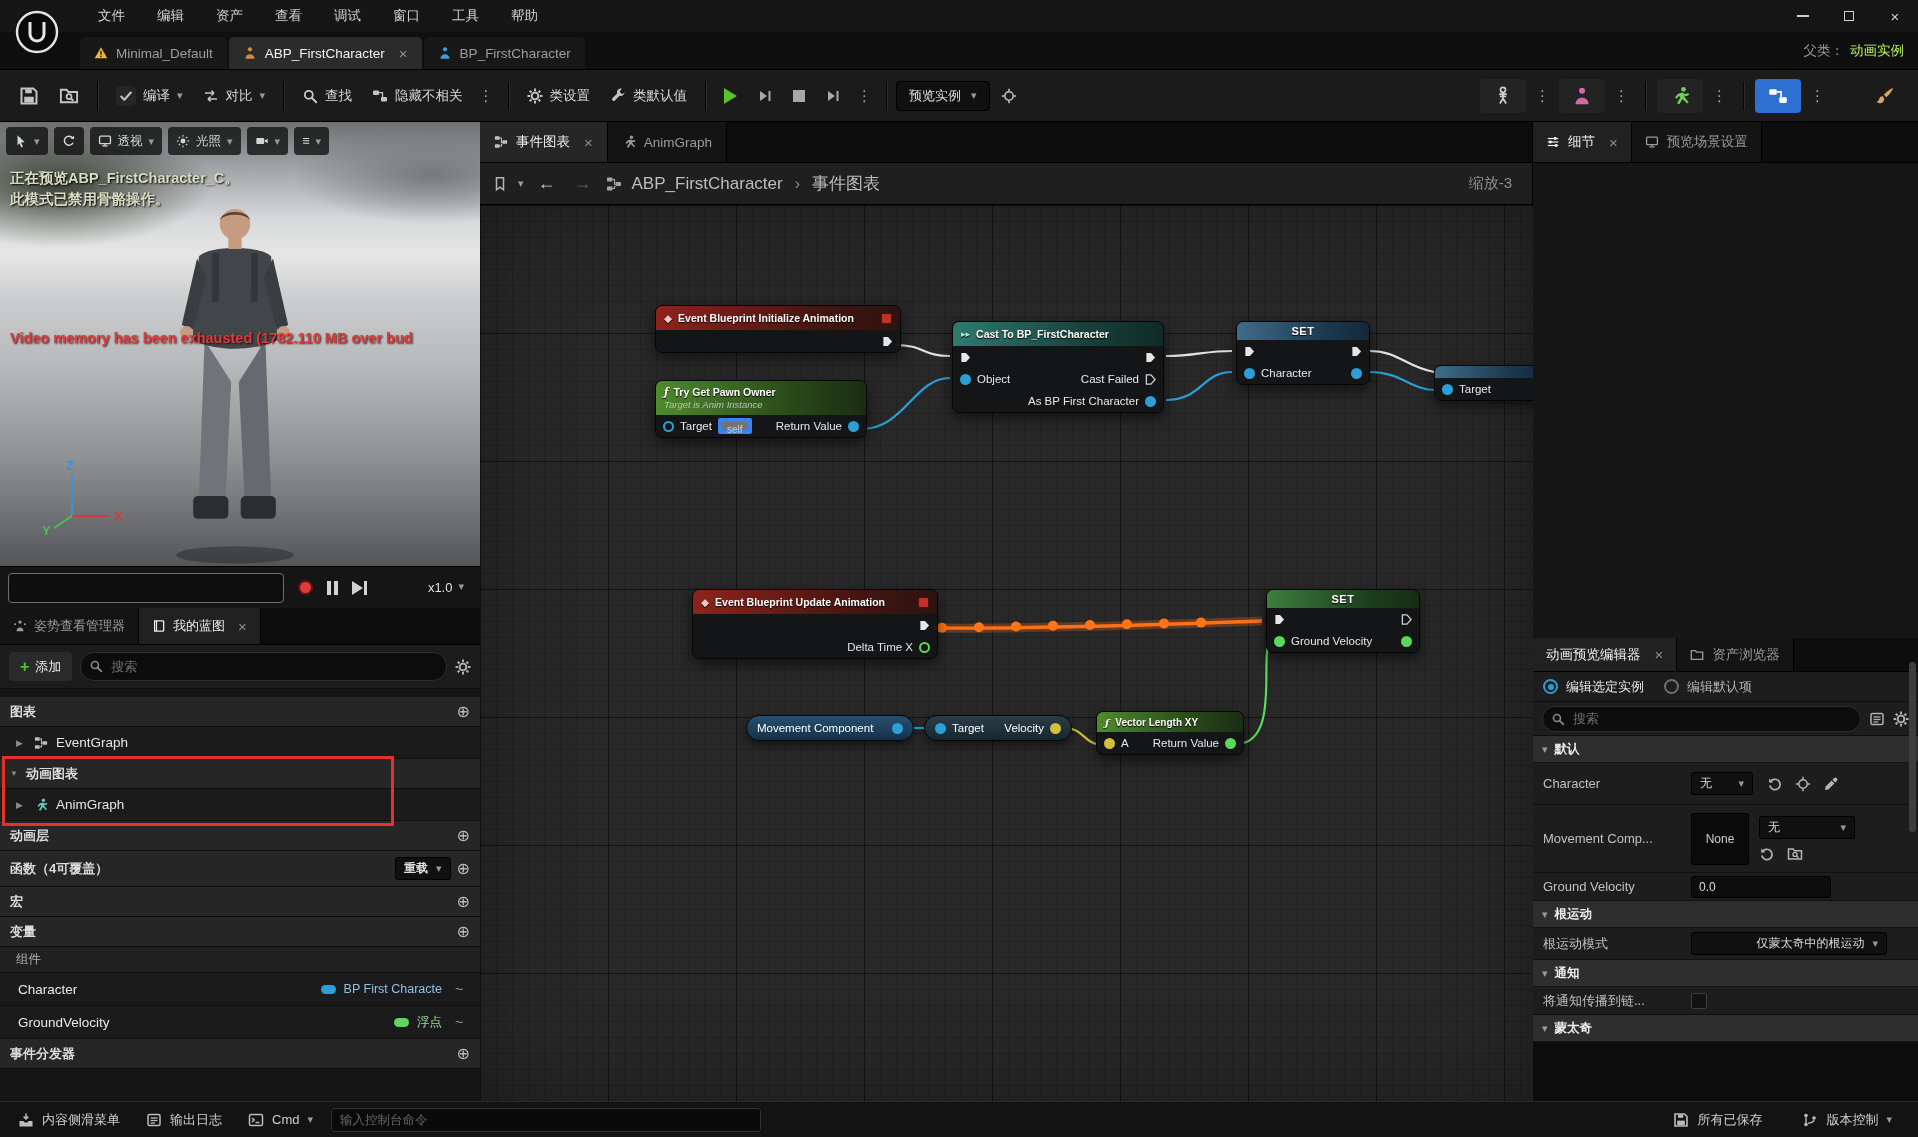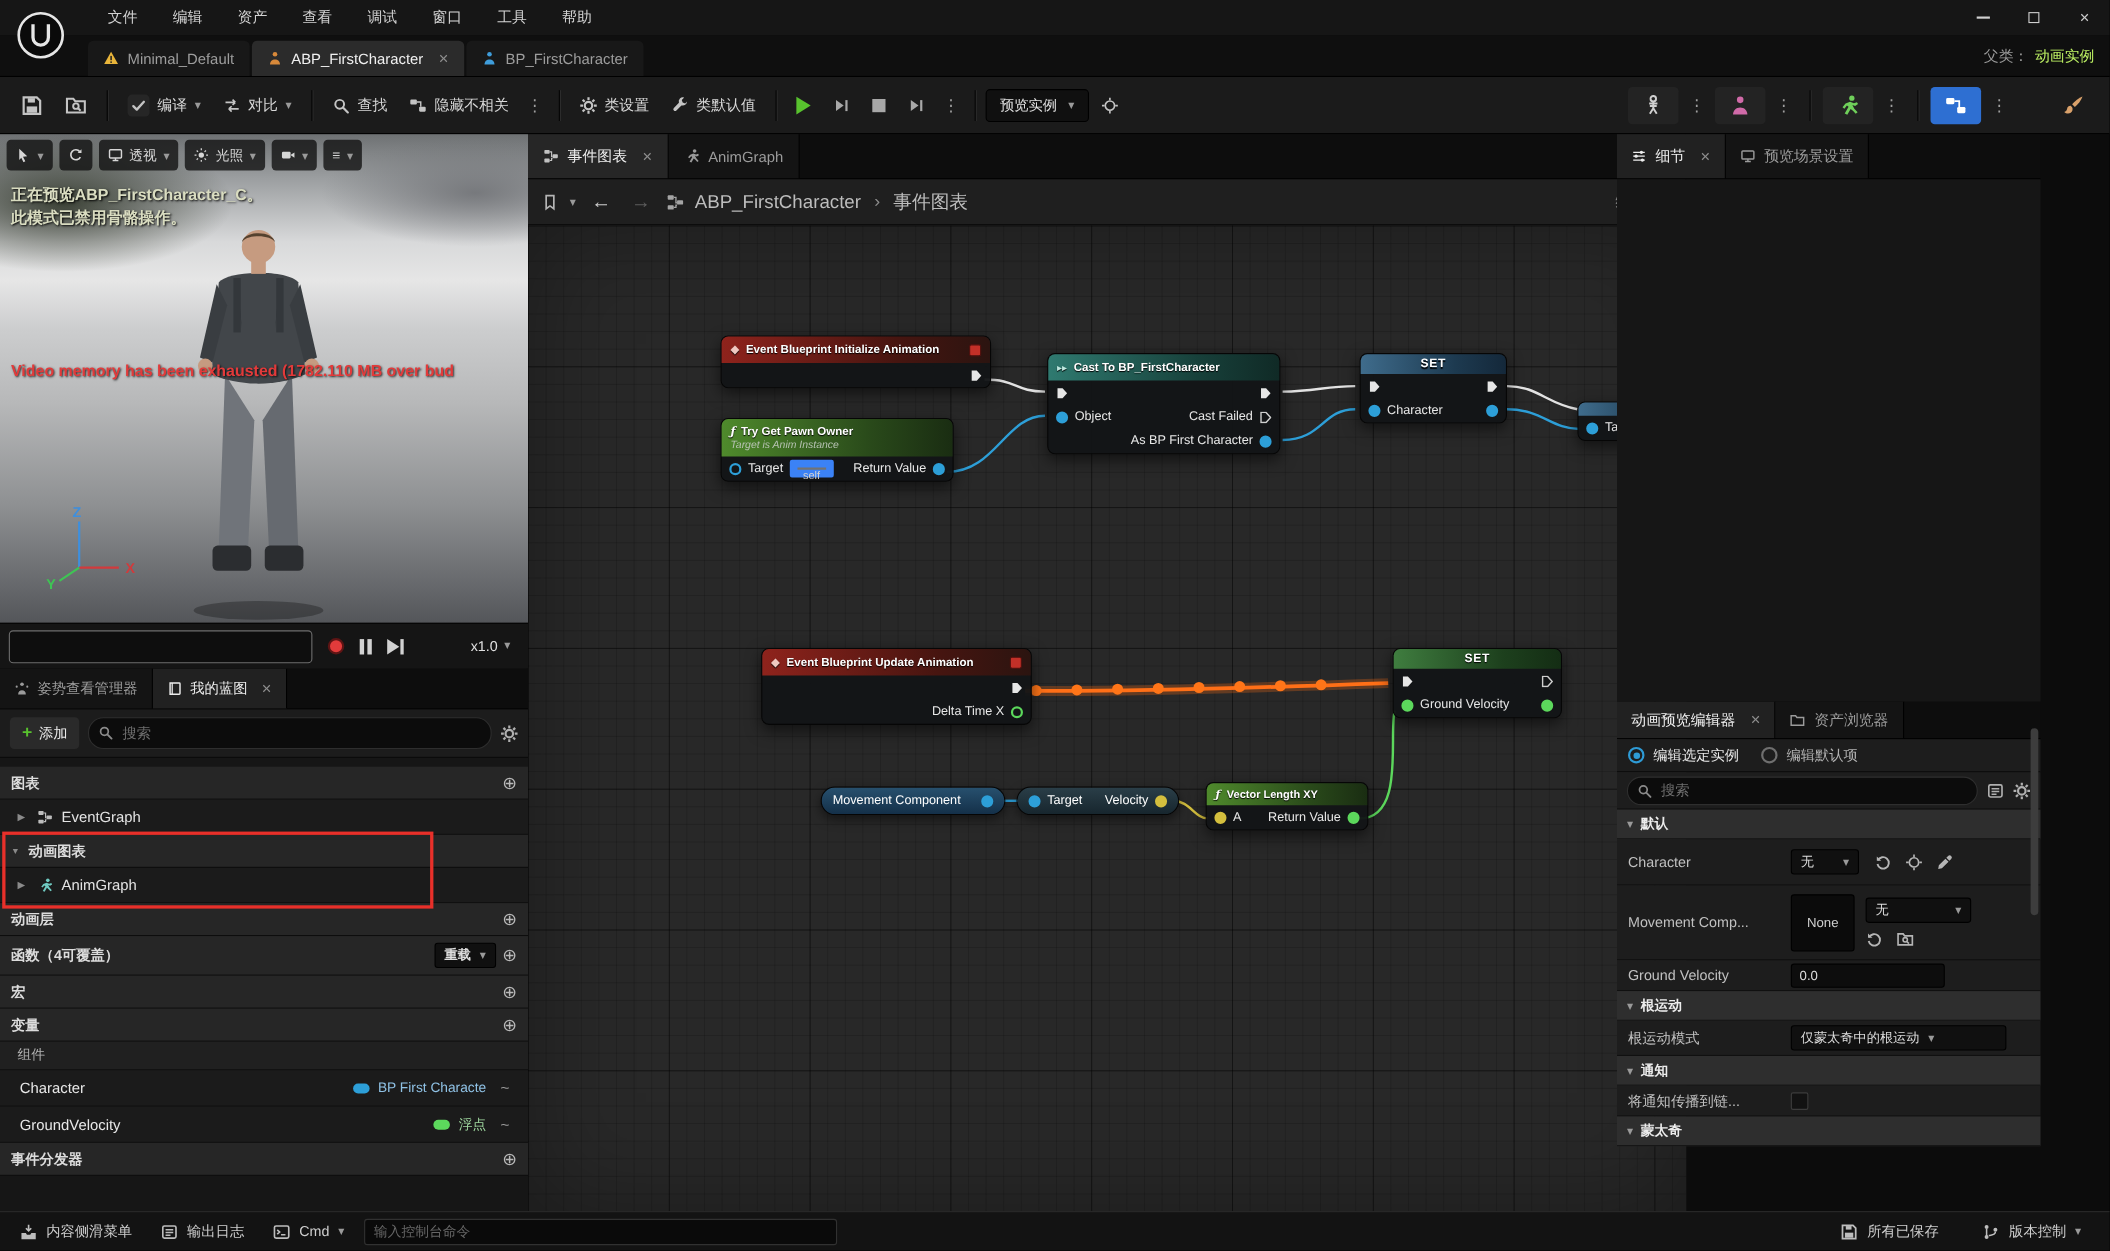--- a/index.html
+++ b/index.html
@@ -39,21 +39,21 @@
   .compile-badge{width:20px;height:20px;border-radius:4px;background:#262626;display:flex;align-items:center;justify-content:center;color:#57c22d}
   .playtri{width:0;height:0;border-top:8px solid transparent;border-bottom:8px solid transparent;border-left:13px solid #58c22e}
   .stopsq{width:12px;height:12px;background:#a8a8a8}
   .ddbtn{display:flex;align-items:center;gap:10px;background:#101010;border:1px solid #000;border-radius:4px;height:30px;padding:0 12px;color:#e2e2e2;font-size:13px}
   .iconbtn{display:flex;align-items:center;justify-content:center;height:34px;min-width:46px;border-radius:4px;background:#232323}
   .iconbtn.blue{background:#2e6fd2;color:#fff}
 
   
   .leftcol{position:absolute;left:0;top:122px;width:480px;height:979px;border-right:1px solid #000}
   .centercol{position:absolute;left:480px;top:122px;width:1053px;height:979px;border-right:1px solid #000}
-  .rightcol{position:absolute;left:1470px;top:122px;width:385px;height:979px}
+  .rightcol{position:absolute;left:1533px;top:122px;width:385px;height:979px}
 
   
   .vp3d{position:relative;width:480px;height:444px;overflow:hidden;
     background:
       radial-gradient(ellipse 220px 90px at 12% 14%, rgba(52,58,46,.95), transparent 70%),
       radial-gradient(ellipse 200px 70px at 90% 12%, rgba(110,112,116,.85), transparent 70%),
       linear-gradient(180deg,#6e7173 0%,#9b9ea0 9%,#d8d9da 22%,#e6e6e6 30%,#cccdce 40%,#b7b8b9 55%,#8e9092 76%,#54565a 100%)}
   .vptools{position:absolute;left:6px;top:5px;display:flex;gap:6px;z-index:4}
   .vbtn{display:flex;align-items:center;gap:6px;height:28px;padding:0 8px;background:rgba(16,16,16,.78);border-radius:4px;color:#d6d6d6;font-size:12.5px}
   .vp-msg{position:absolute;left:10px;top:46px;z-index:3;color:#d9dcc0;font-size:14.5px;font-weight:700;text-shadow:1px 1px 2px #000;line-height:1.45}
@@ -135,21 +135,21 @@
   .hdr-setg{background:linear-gradient(90deg,#3f7d3f,#1d401d 65%,#142d14)}
   .nrow{display:flex;align-items:center;height:22px;padding:0 7px;gap:6px}
   .spread{justify-content:space-between}
   .jend{justify-content:flex-end}
   .pex{width:11px;height:11px;flex:none}
   .pdot{width:11px;height:11px;border-radius:50%;border:2px solid;flex:none}
   .c-blue{border-color:#2d9fd8;background:#2d9fd8}.h-blue{border-color:#2d9fd8;background:transparent}
   .c-green{border-color:#5cd85c;background:#5cd85c}.h-green{border-color:#5cd85c;background:transparent}
   .c-yellow{border-color:#d4bf3e;background:#d4bf3e}
   .redbox{width:11px;height:11px;border-radius:2px;background:#c23028;border:1px solid #4d110e;margin-left:auto;flex:none}
-  .selfbox{background:#737373;border:7px solid #3b82f6;border-radius:2px;padding:0 5px;font-size:10px;height:16px;line-height:15px;color:#d2d2d2}
+  .selfbox{background:#737373;border:4px solid #3b82f6;border-radius:2px;padding:0 5px;font-size:10px;height:16px;line-height:15px;color:#d2d2d2}
   .pillnode{position:absolute;height:26px;display:flex;align-items:center;gap:1px;padding:0 10px;border-radius:13px;border:1px solid #050505;font-size:11.5px;color:#fff;box-shadow:0 4px 10px rgba(0,0,0,.5);white-space:nowrap}
   .pill-mv{background:linear-gradient(#27506e,#143049)}
   .pill-gv{background:linear-gradient(#2a3e48,#17262e)}
   .watermark{position:absolute;right:26px;bottom:14px;font-size:92px;font-weight:700;color:rgba(200,200,200,.10);letter-spacing:6px}
 
   
   .dtabs{display:flex;height:41px;background:#0d0d0d;border-bottom:1px solid #000;align-items:stretch}
   .dtab{display:flex;align-items:center;gap:8px;padding:0 13px;color:#9b9b9b;font-size:13.5px;background:#141414;border-right:1px solid #000}
   .dtab.active{background:#212121;color:#efefef}
   .dempty{height:475px;background:#161616}
@@ -1048,21 +1048,21 @@
       <input class="dval" style="width: 140px;" value="0.0">
     </div>
 
     <div class="dsec">
       <span class="chev">▾</span>
       <span>根运动</span>
     </div>
 
     <div class="drow" style="height:32px">
       <span class="dlabel">根运动模式</span>
-      <span class="minidd" style="width:196px;justify-content:flex-start">
+      <span class="minidd" style="width:196px;justify-content:flex-end">
         <span>仅蒙太奇中的根运动</span>
         <span class="chev">▾</span>
       </span>
     </div>
 
     <div class="dsec">
       <span class="chev">▾</span>
       <span>通知</span>
     </div>
 

